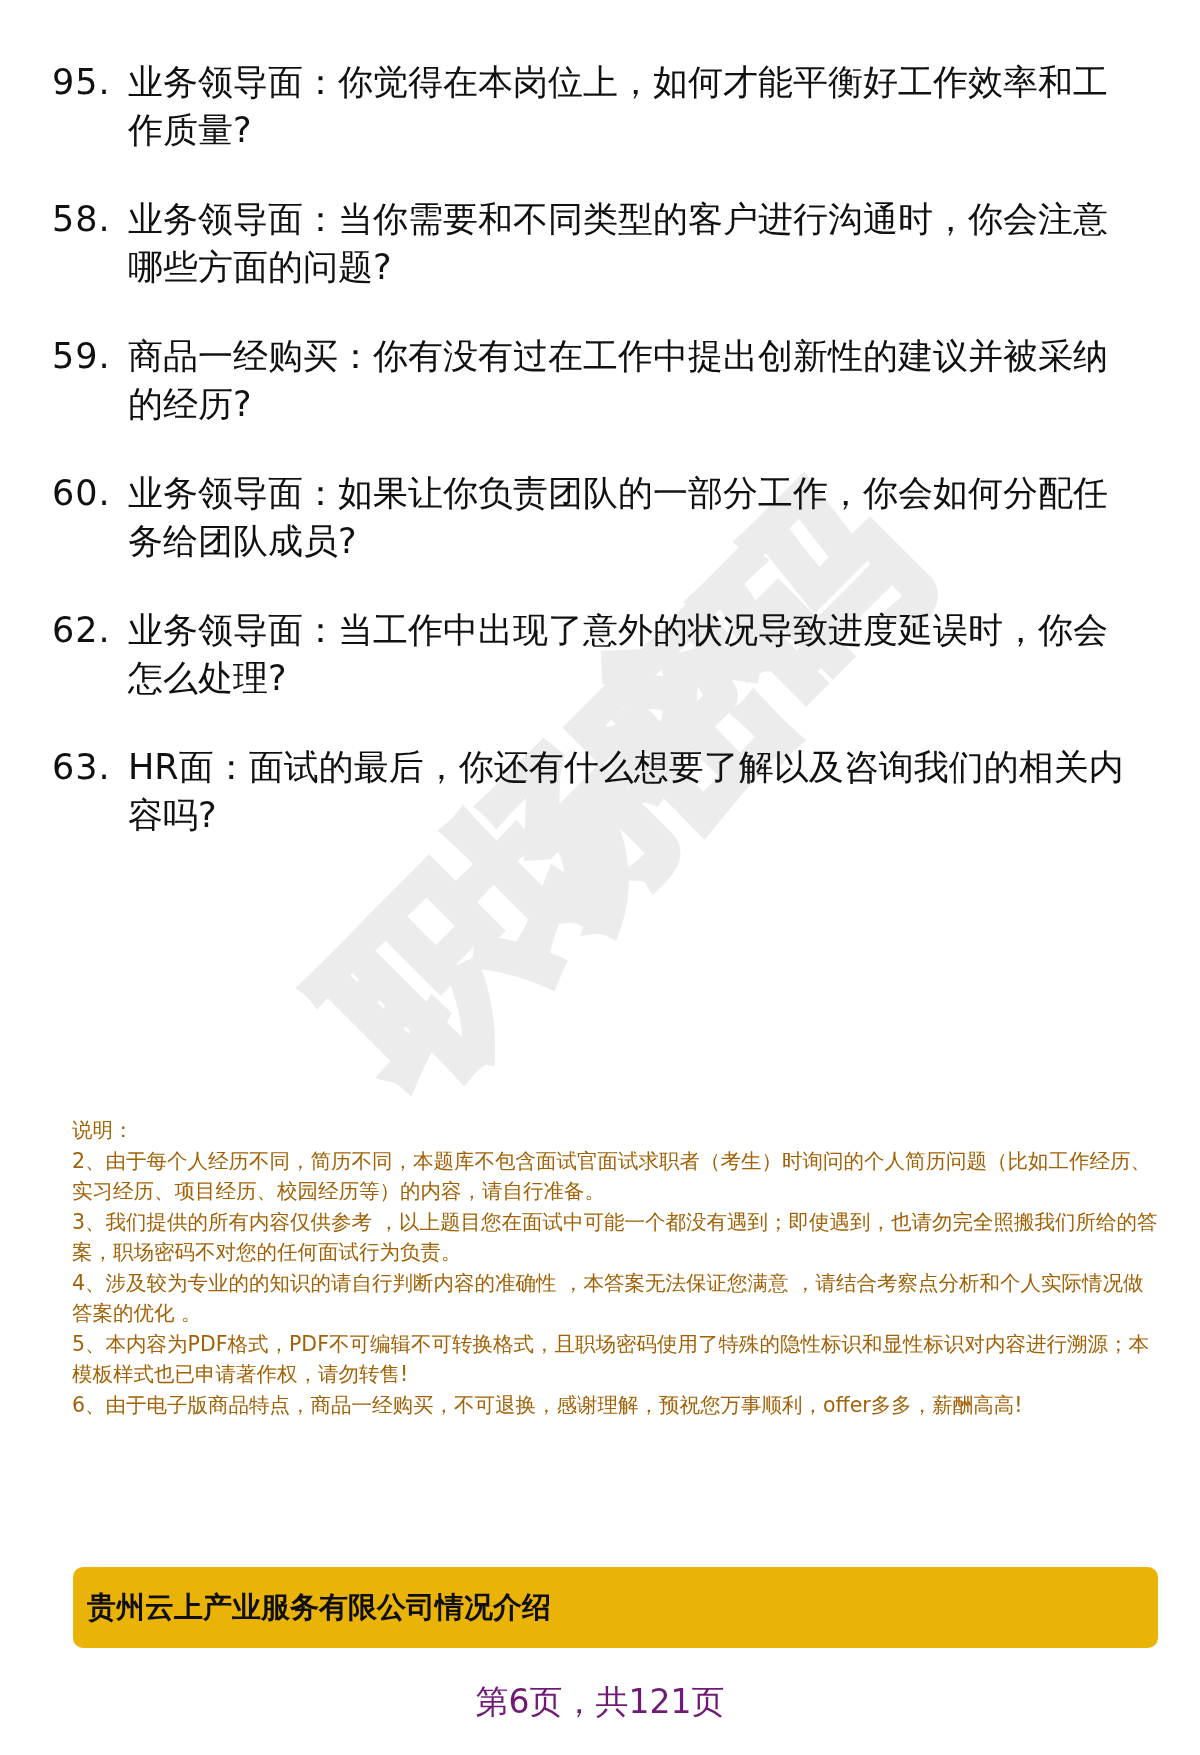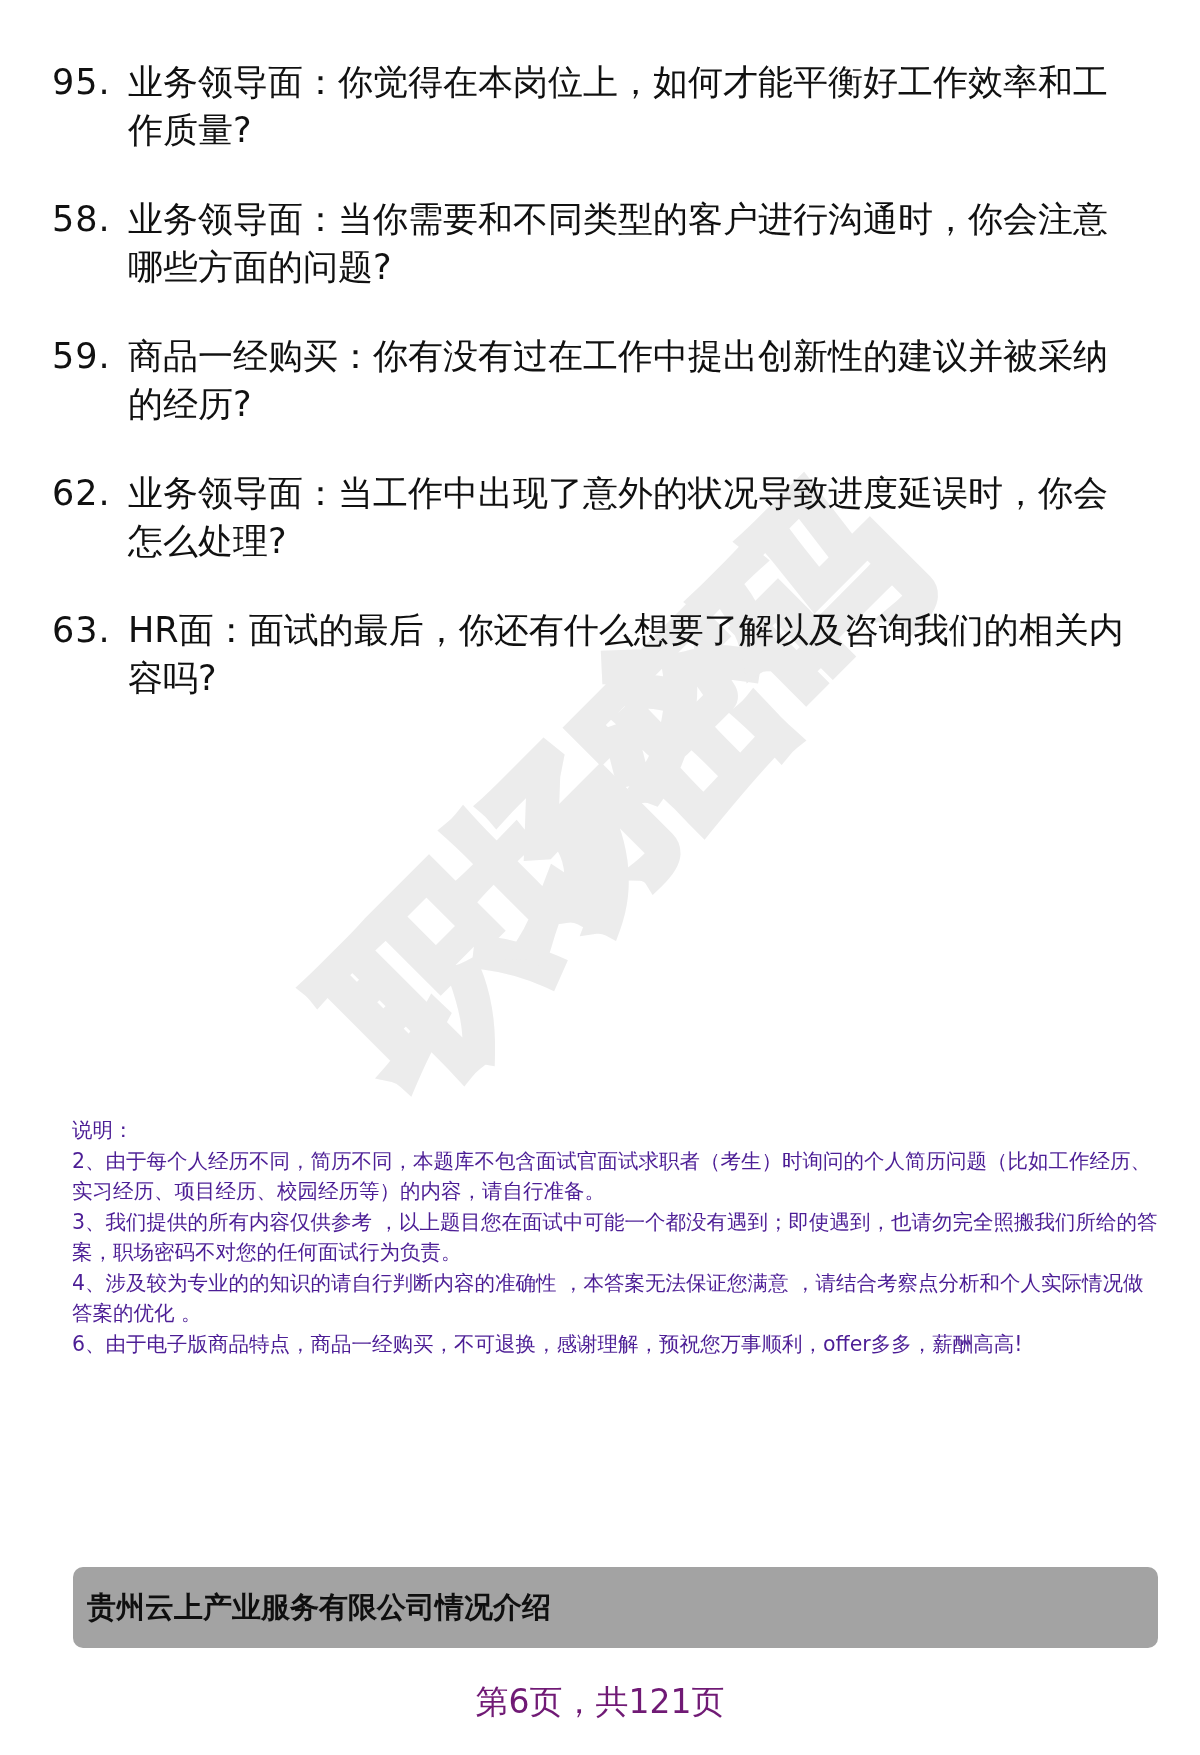--- a/index.html
+++ b/index.html
@@ -58,33 +58,33 @@
       padding-right: 14px;
     }
     .notes {
       position: absolute;
       left: 72px;
       top: 1115px;
       width: 1090px;
       font-size: 20.5px;
       line-height: 30.5px;
       z-index: 1;
-      color: #4c1d95;
+      color: #a16207;
     }
     .notes p {
       margin: 0;
     }
     .banner {
       position: absolute;
       left: 73px;
       top: 1567px;
       width: 1085px;
       height: 81px;
       border-radius: 10px;
-      background: #a3a3a3;
+      background: #eab308;
       display: flex;
       align-items: center;
       z-index: 1;
     }
     .banner-title {
       margin-left: 14px;
       font-size: 29px;
       font-weight: bold;
       color: #0f0f0f;
     }
@@ -111,34 +111,39 @@
   </div>
   <div class="question">
     <span class="q-num">58.</span>
     <span class="q-text">业务领导面：当你需要和不同类型的客户进行沟通时，你会注意哪些方面的问题?</span>
   </div>
   <div class="question">
     <span class="q-num">59.</span>
     <span class="q-text">商品一经购买：你有没有过在工作中提出创新性的建议并被采纳的经历?</span>
   </div>
   <div class="question">
+    <span class="q-num">60.</span>
+    <span class="q-text">业务领导面：如果让你负责团队的一部分工作，你会如何分配任务给团队成员?</span>
+  </div>
+  <div class="question">
     <span class="q-num">62.</span>
     <span class="q-text">业务领导面：当工作中出现了意外的状况导致进度延误时，你会怎么处理?</span>
   </div>
   <div class="question">
     <span class="q-num">63.</span>
     <span class="q-text">HR面：面试的最后，你还有什么想要了解以及咨询我们的相关内容吗?</span>
   </div>
 </div>
 
 <div class="notes">
   <p>说明：</p>
   <p>2、由于每个人经历不同，简历不同，本题库不包含面试官面试求职者（考生）时询问的个人简历问题（比如工作经历、实习经历、项目经历、校园经历等）的内容，请自行准备。</p>
   <p>3、我们提供的所有内容仅供参考 ，以上题目您在面试中可能一个都没有遇到；即使遇到，也请勿完全照搬我们所给的答案，职场密码不对您的任何面试行为负责。</p>
   <p>4、涉及较为专业的的知识的请自行判断内容的准确性 ，本答案无法保证您满意 ，请结合考察点分析和个人实际情况做答案的优化 。</p>
+  <p>5、本内容为PDF格式，PDF不可编辑不可转换格式，且职场密码使用了特殊的隐性标识和显性标识对内容进行溯源；本模板样式也已申请著作权，请勿转售!</p>
   <p>6、由于电子版商品特点，商品一经购买，不可退换，感谢理解，预祝您万事顺利，offer多多，薪酬高高!</p>
 </div>
 
 <div class="banner">
   <span class="banner-title">贵州云上产业服务有限公司情况介绍</span>
 </div>
 
 <div class="page-footer">第6页，共121页</div>
 
 </body></html>

